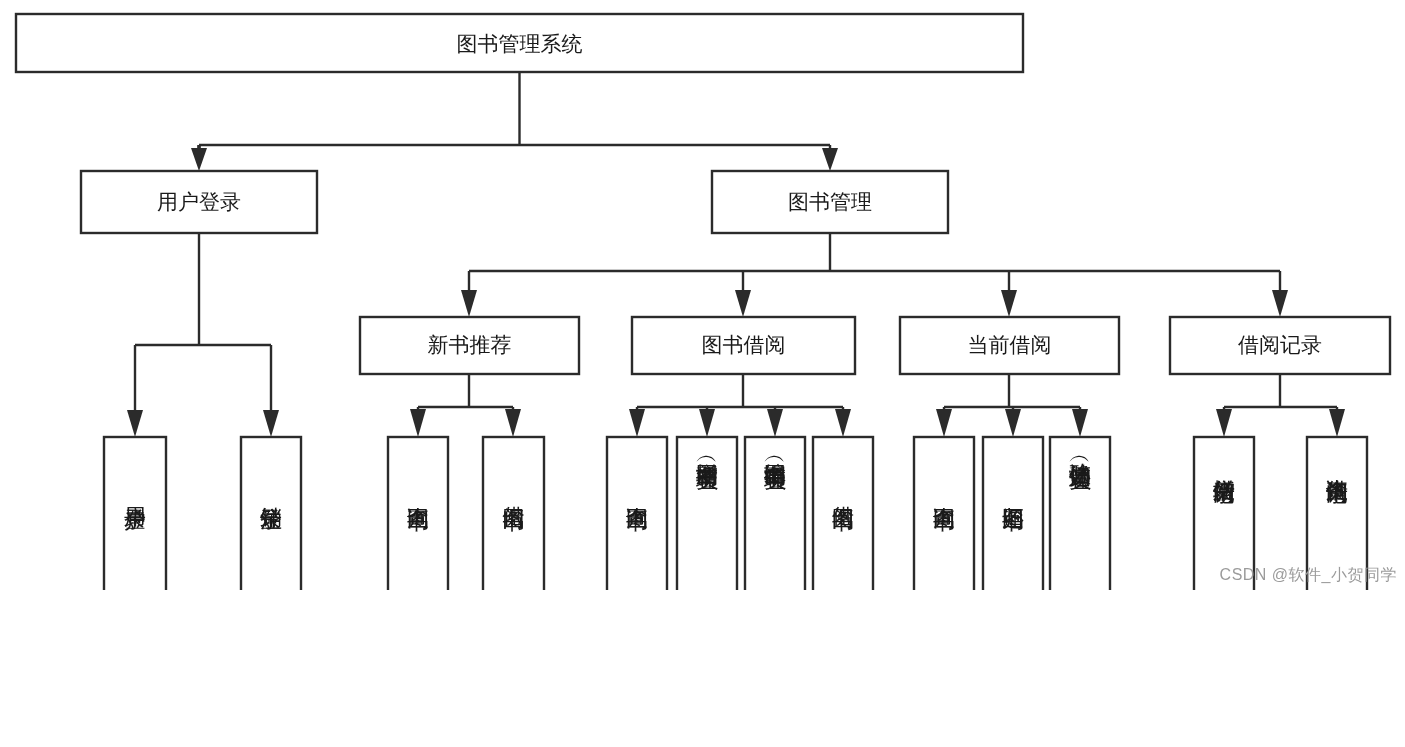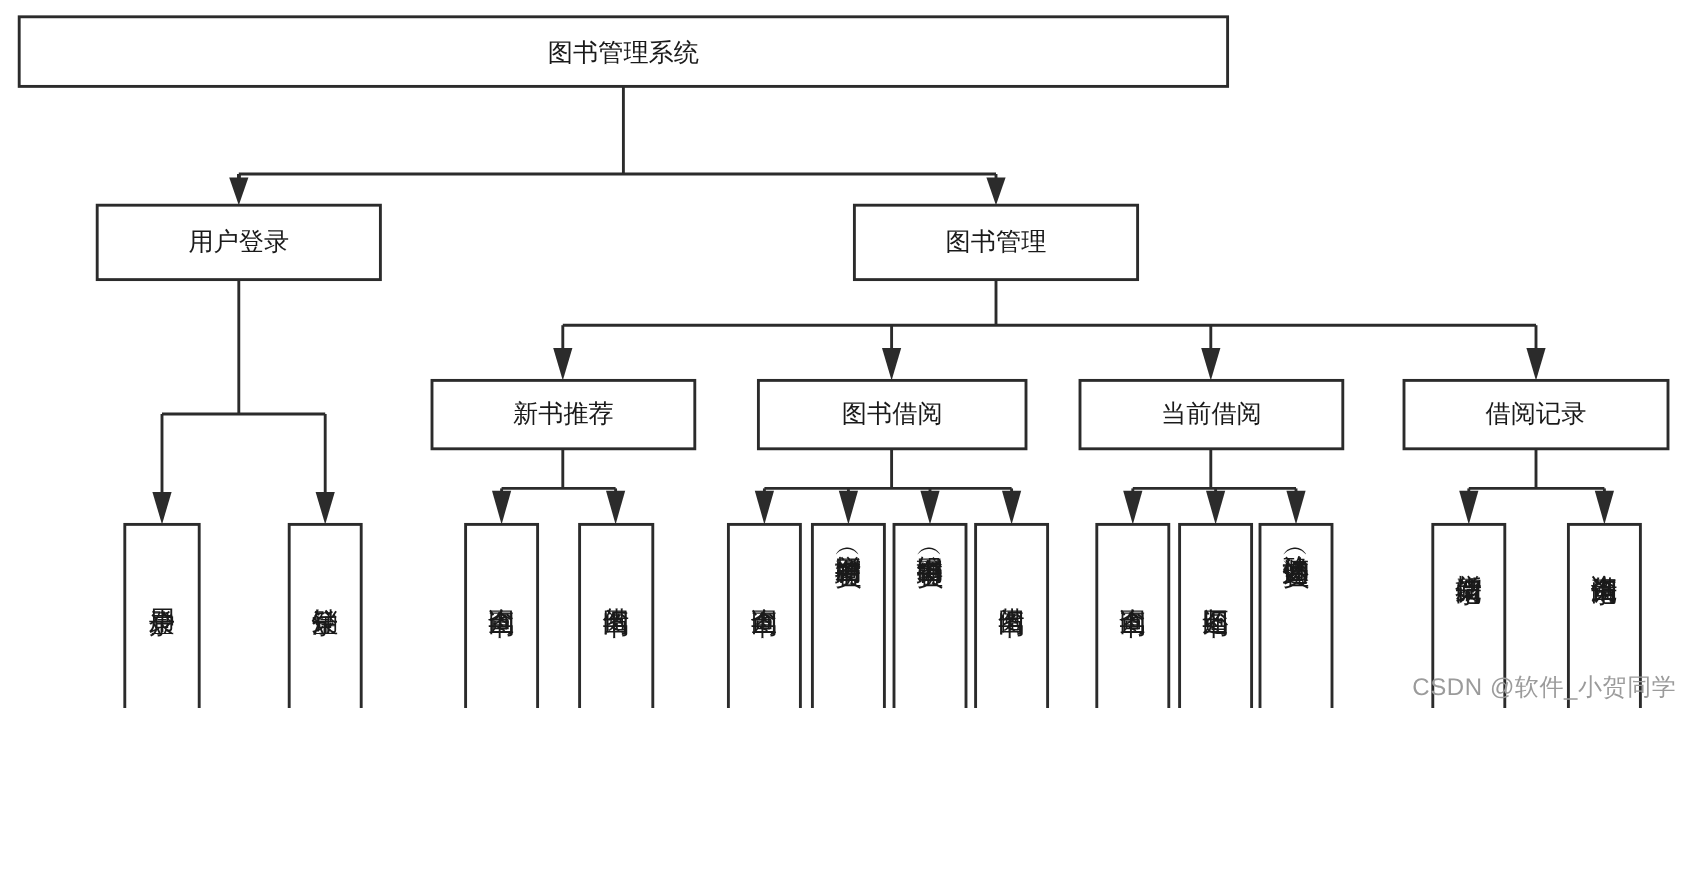--- a/index.html
+++ b/index.html
@@ -63,21 +63,21 @@
     line-height: 1.08;
     letter-spacing: 1px;
     color: #1a1a1a;
     white-space: nowrap;
   }
   .watermark {
     position: absolute;
     right: 8px;
     bottom: 4px;
     font-family: "Liberation Sans", "DejaVu Sans", sans-serif;
-    font-size: 20px;
+    font-size: 16px;
     color: #9b9b9b;
     letter-spacing: 0.5px;
     user-select: none;
   }
 </style>
 </head>
 <body>
 
 <div id="diagram-root">
 

